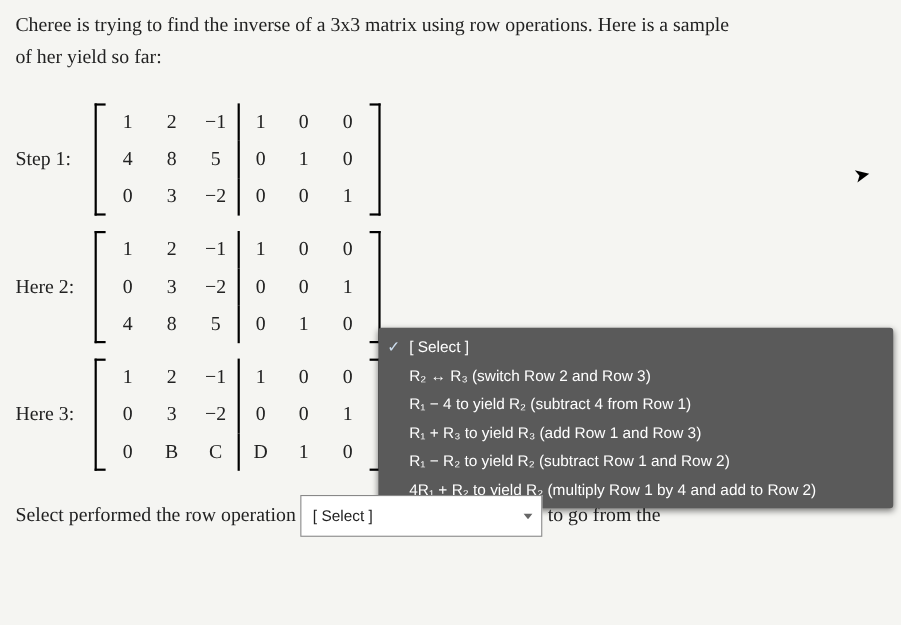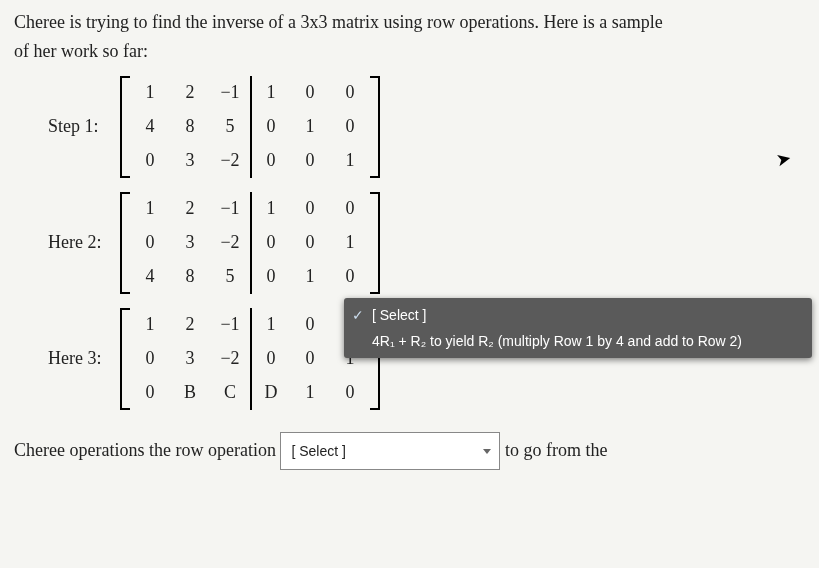--- a/index.html
+++ b/index.html
@@ -7,23 +7,23 @@
   width: 819px;
   height: 568px;
   background: #f5f5f2;
   font-family: Georgia, 'Times New Roman', serif;
   font-size: 18px;
   color: #222;
   position: relative;
   padding: 8px 14px;
   overflow: hidden;
 }
-.intro { line-height: 1.6; margin-bottom: 10px; }
+.intro { line-height: 1.6; margin-bottom: 28px; }
 .step-row { display: flex; align-items: center; margin-bottom: 14px; }
-.step-label { min-width: 72px; margin-left: 34px; }
+.step-label { min-width: 72px; }
 .matrix-wrap { display: flex; align-items: stretch; }
 .bracket {
   width: 10px;
   border: 2px solid #000;
   box-sizing: border-box;
 }
 .bracket.left { border-right: none; }
 .bracket.right { border-left: none; }
 .matrix {
   display: grid;
@@ -96,21 +96,21 @@
   font-size: 18px;
   color: #000;
   transform: rotate(-12deg);
 }
 </style>
 </head>
 <body>
 
 <div class="intro">
   <span>Cheree is trying to find the inverse of a 3x3 matrix using row operations. Here is a sample</span><br>
-  <span>of her work so far:</span>
+  <span>of her yield so far:</span>
 </div>
 
 <div class="step-row">
   <div class="step-label">Step 1:</div>
   <div class="matrix-wrap">
     <div class="bracket left"></div>
     <div class="matrix">
       <div class="cell">1</div>
       <div class="cell">2</div>
       <div class="cell">−1</div>
@@ -189,25 +189,37 @@
     <div class="bracket right"></div>
   </div>
 </div>
 
 <div class="dropdown">
   <div class="dd-item">
     <span class="check">✓</span>
     <span>[ Select ]</span>
   </div>
   <div class="dd-item">
+    <span>R₂ ↔ R₃ (switch Row 2 and Row 3)</span>
+  </div>
+  <div class="dd-item">
+    <span>R₁ − 4 to yield R₂ (subtract 4 from Row 1)</span>
+  </div>
+  <div class="dd-item">
+    <span>R₁ + R₃ to yield R₃ (add Row 1 and Row 3)</span>
+  </div>
+  <div class="dd-item">
+    <span>R₁ − R₂ to yield R₂ (subtract Row 1 and Row 2)</span>
+  </div>
+  <div class="dd-item">
     <span>4R₁ + R₂ to yield R₂ (multiply Row 1 by 4 and add to Row 2)</span>
   </div>
 </div>
 
 <div class="bottom">
-  <span>Cheree operations the row operation</span>
+  <span>Select performed the row operation</span>
   <span class="select-box">
     <span>[ Select ]</span>
   </span>
   <span>to go from the</span><br>
 </div>
 
 <div class="cursor-icon">➤</div>
 
 </body></html>

